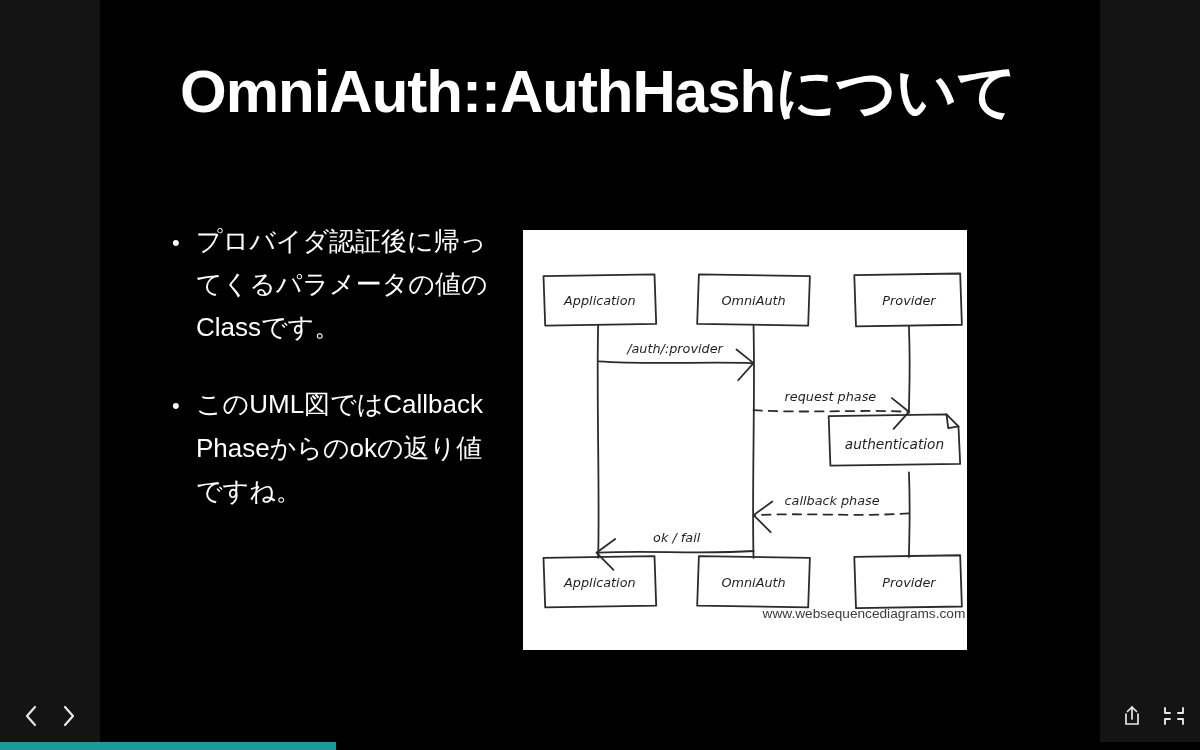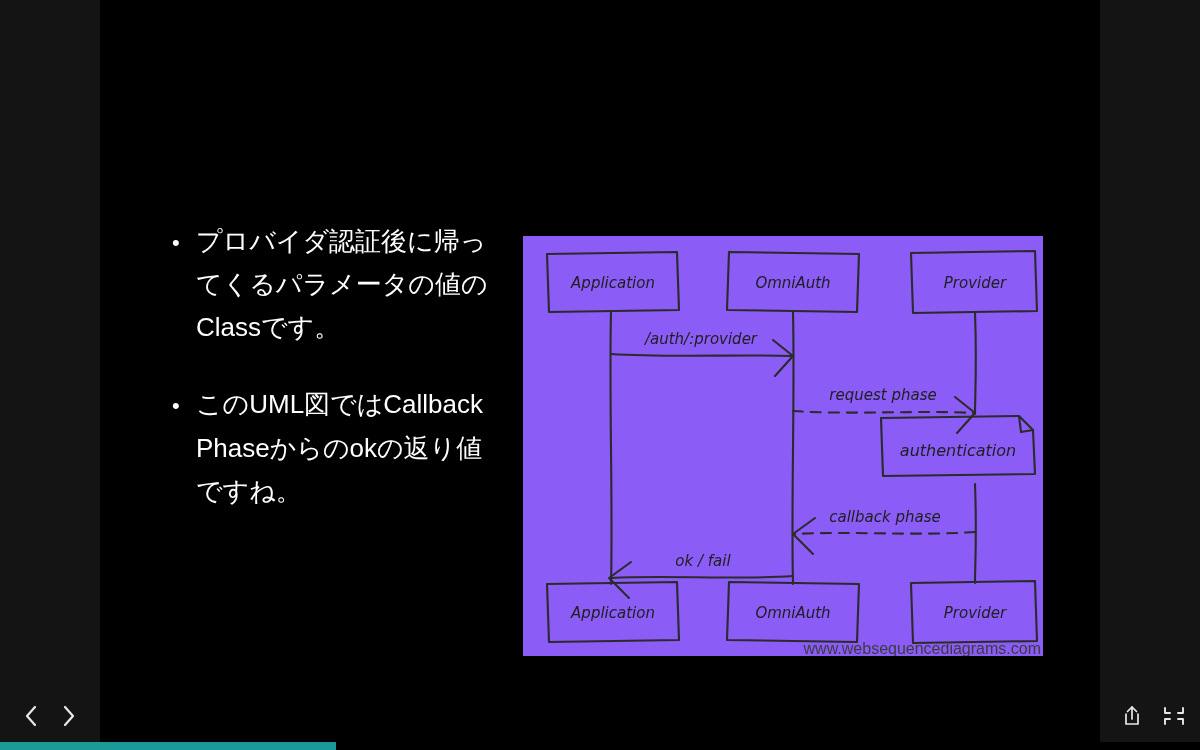--- a/index.html
+++ b/index.html
@@ -70,24 +70,24 @@
 
   .bullet-text {
     flex: 1 1 auto;
     width: 268px;
   }
 
   
   #uml-figure {
     position: absolute;
     left: 423px;
-    top: 236px;
-    width: 520px;
+    top: 230px;
+    width: 444px;
     height: 420px;
-    background: #8b5cf6;
+    background: #ffffff;
     overflow: hidden;
   }
 
   #uml-figure svg { display: block; width: 100%; height: 100%; }
 
   
   #nav-controls {
     position: absolute;
     left: 0;
     bottom: 12px;
@@ -146,20 +146,21 @@
     background: #1b9a9a;
   }
 </style>
 </head>
 <body>
 
 <div id="viewer">
 
   <div id="slide-stage">
 
+    <h1 id="slide-title">OmniAuth::AuthHashについて</h1>
 
     <div id="bullet-list">
 
       <div class="bullet-item">
         <span class="bullet-dot">•</span>
         <span class="bullet-text">プロバイダ認証後に帰ってくるパラメータの値のClassです。</span>
       </div>
 
       <div class="bullet-item">
         <span class="bullet-dot">•</span>

